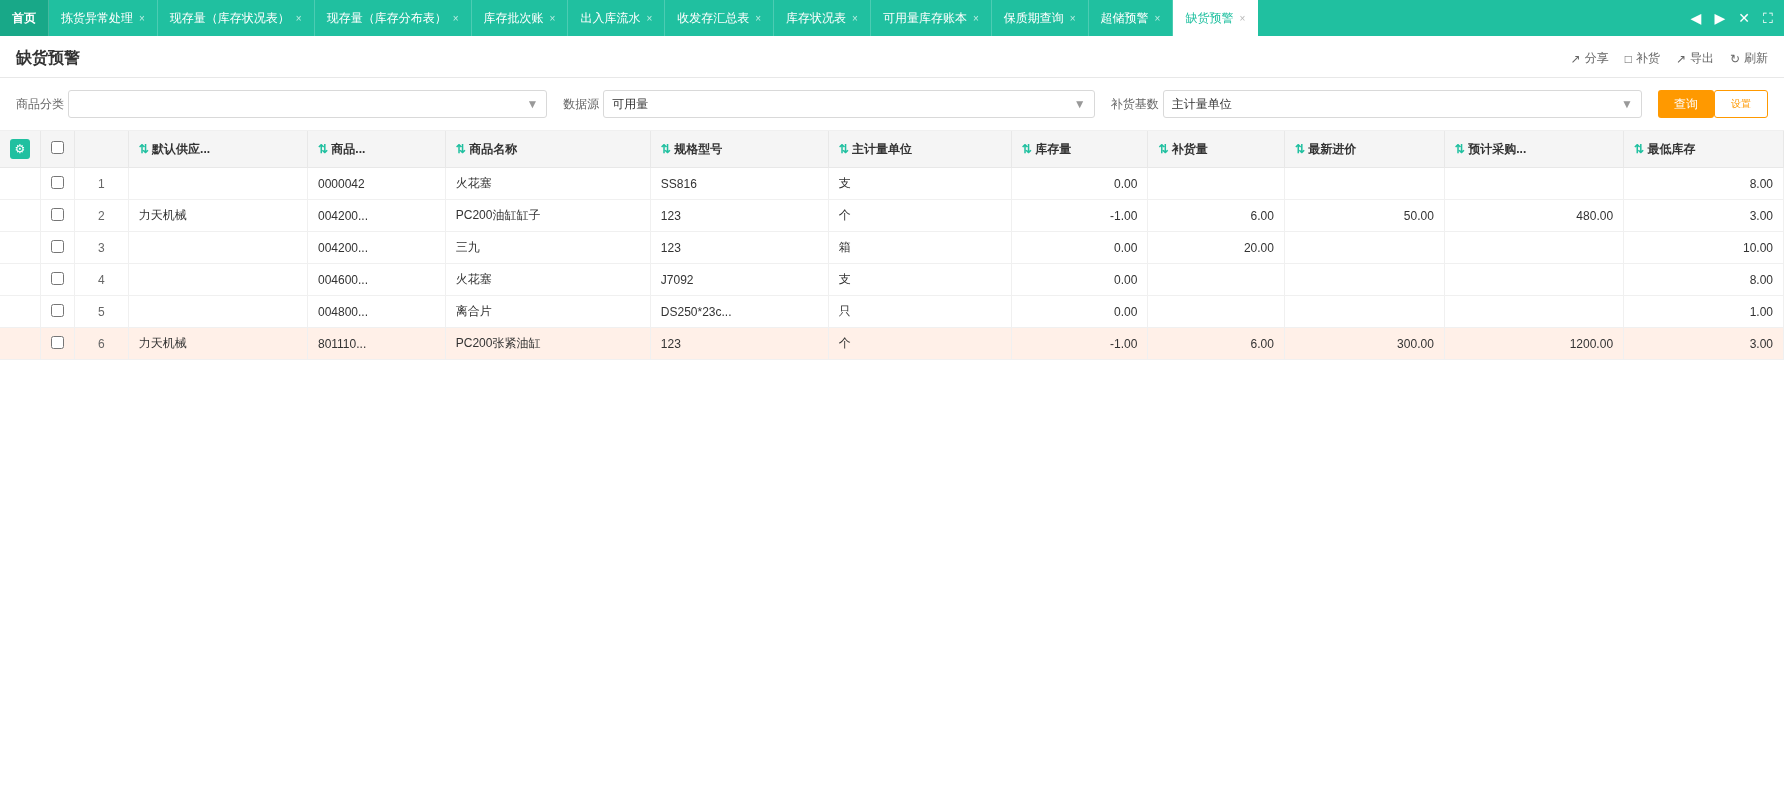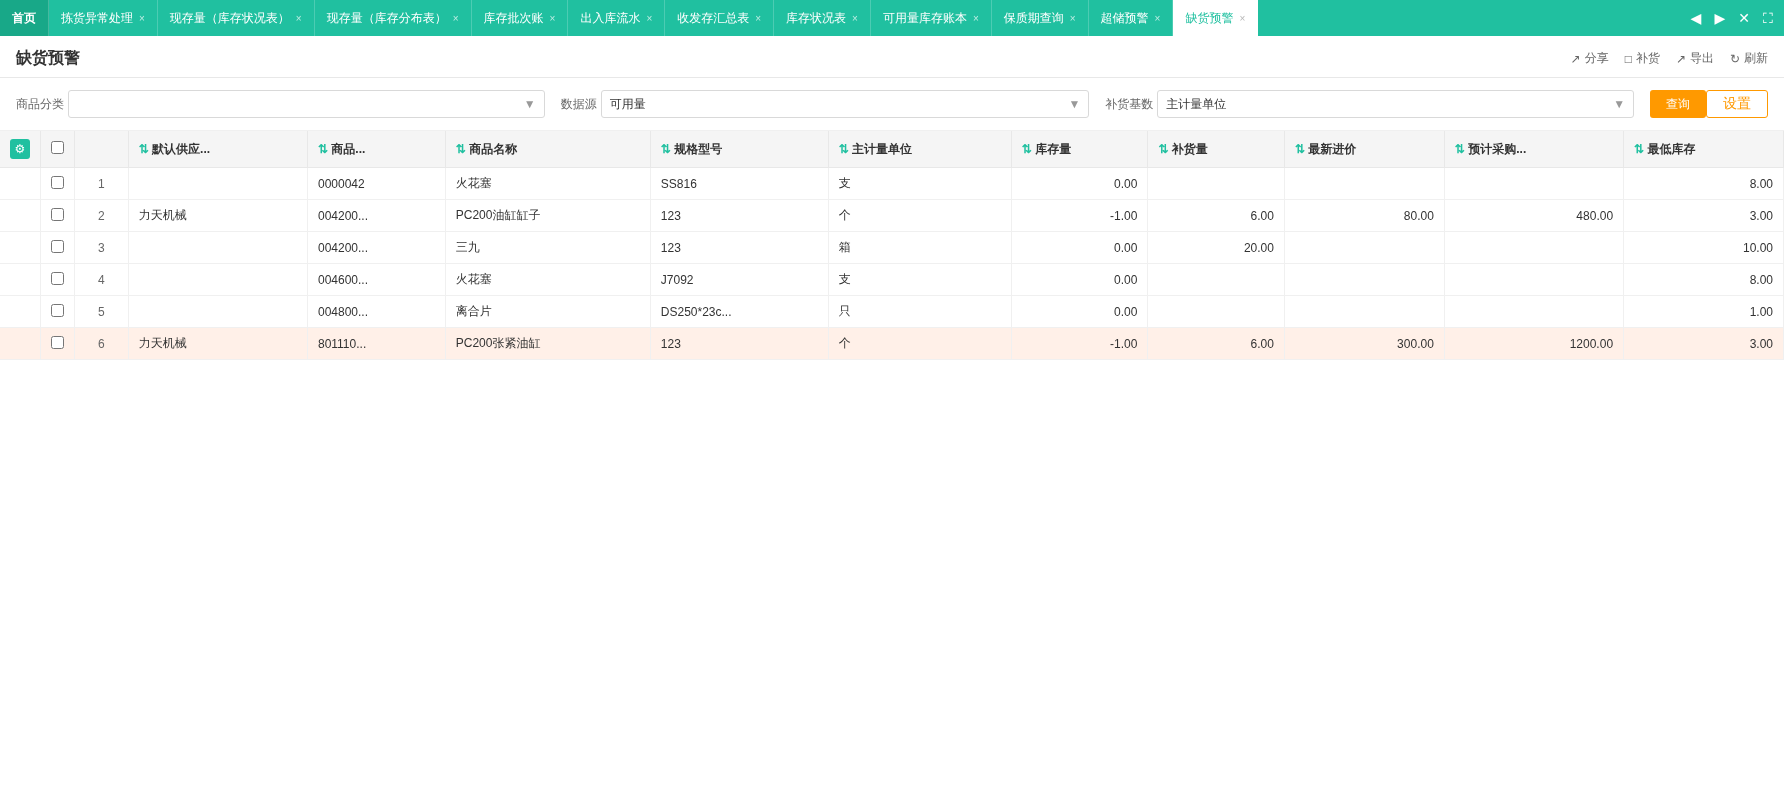--- a/index.html
+++ b/index.html
@@ -142,21 +142,21 @@
       font-size: 12px;
       height: 28px;
     }
     .btn-settings {
       background: #fff;
       color: #ff9900;
       border: 1px solid #ff9900;
       padding: 4px 16px;
       border-radius: 3px;
       cursor: pointer;
-      font-size: 14px;
+      font-size: 10px;
       height: 28px;
     }
 
     
     .table-container {
       padding: 0;
       overflow-x: auto;
     }
     table {
       width: 100%;
@@ -411,21 +411,21 @@
         <input type="checkbox" style="">
       </td>
       <td class="row-num td-center">2</td>
       <td>力天机械</td>
       <td>004200...</td>
       <td>PC200油缸缸子</td>
       <td>123</td>
       <td>个</td>
       <td class="td-right">-1.00</td>
       <td class="td-right">6.00</td>
-      <td class="td-right">80.00</td>
+      <td class="td-right">50.00</td>
       <td class="td-right">480.00</td>
       <td class="td-right">3.00</td>
     </tr>
           <tr>
       <td class="td-center gear-col"></td>
       <td class="td-center check-col">
         <input type="checkbox" style="">
       </td>
       <td class="row-num td-center">3</td>
       <td></td>

